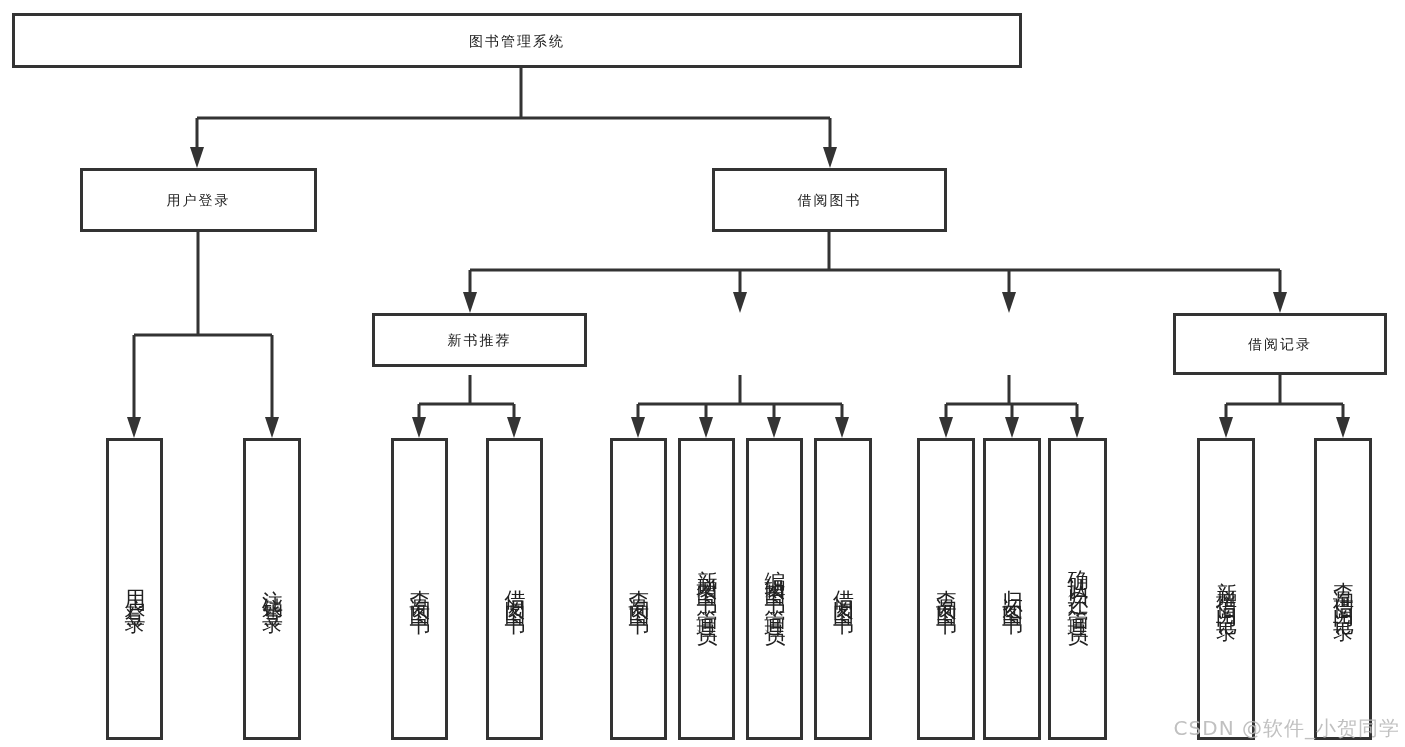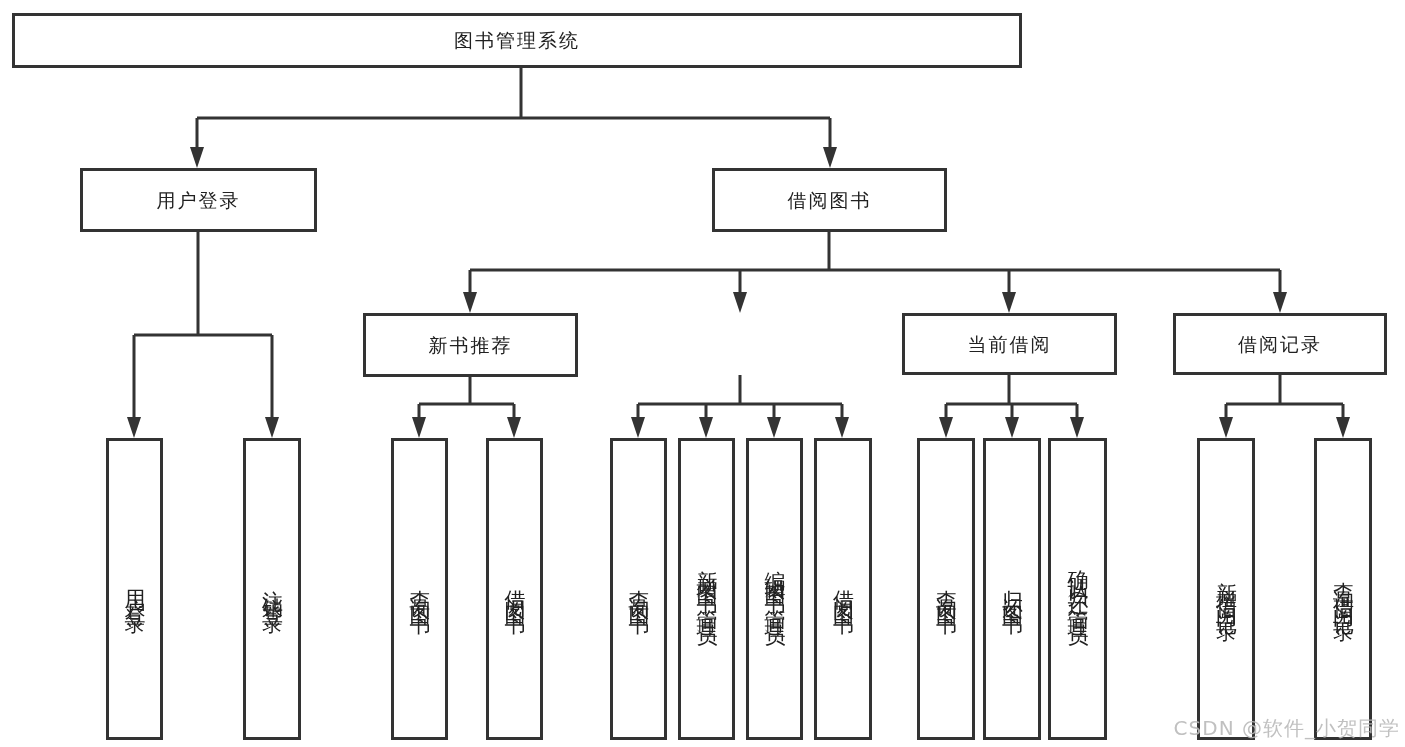--- a/index.html
+++ b/index.html
@@ -30,21 +30,21 @@
     box-sizing: border-box;
     background: #ffffff;
     border: 3px solid #333333;
     display: flex;
     align-items: center;
     justify-content: center;
     color: #212121;
     z-index: 2;
   }
   .hlabel {
-    font-size: 19px;
+    font-size: 14px;
     letter-spacing: 2px;
     line-height: 1;
     white-space: nowrap;
   }
   .vtext {
     writing-mode: vertical-rl;
     text-orientation: mixed;
     font-size: 21px;
     letter-spacing: 8px;
     line-height: 1;
@@ -102,25 +102,22 @@
     <span class="hlabel">图书管理系统</span>
   </div>
 
   <div class="node" style="left:80px;top:168px;width:237px;height:64px">
     <span class="hlabel">用户登录</span>
   </div>
   <div class="node" style="left:712px;top:168px;width:235px;height:64px">
     <span class="hlabel">借阅图书</span>
   </div>
 
-  <div class="node" style="left:363px;top:313px;width:215px;height:64px">
+  <div class="node" style="left:372px;top:313px;width:215px;height:54px">
     <span class="hlabel">新书推荐</span>
-  </div>
-  <div class="node" style="left:902px;top:313px;width:215px;height:62px">
-    <span class="hlabel">当前借阅</span>
   </div>
   <div class="node" style="left:1173px;top:313px;width:214px;height:62px">
     <span class="hlabel">借阅记录</span>
   </div>
 
   <div class="node" style="left:106px;top:438px;width:57px;height:302px">
     <span class="vtext">用户登录</span>
   </div>
   <div class="node" style="left:243px;top:438px;width:58px;height:302px">
     <span class="vtext">注销登录</span>

